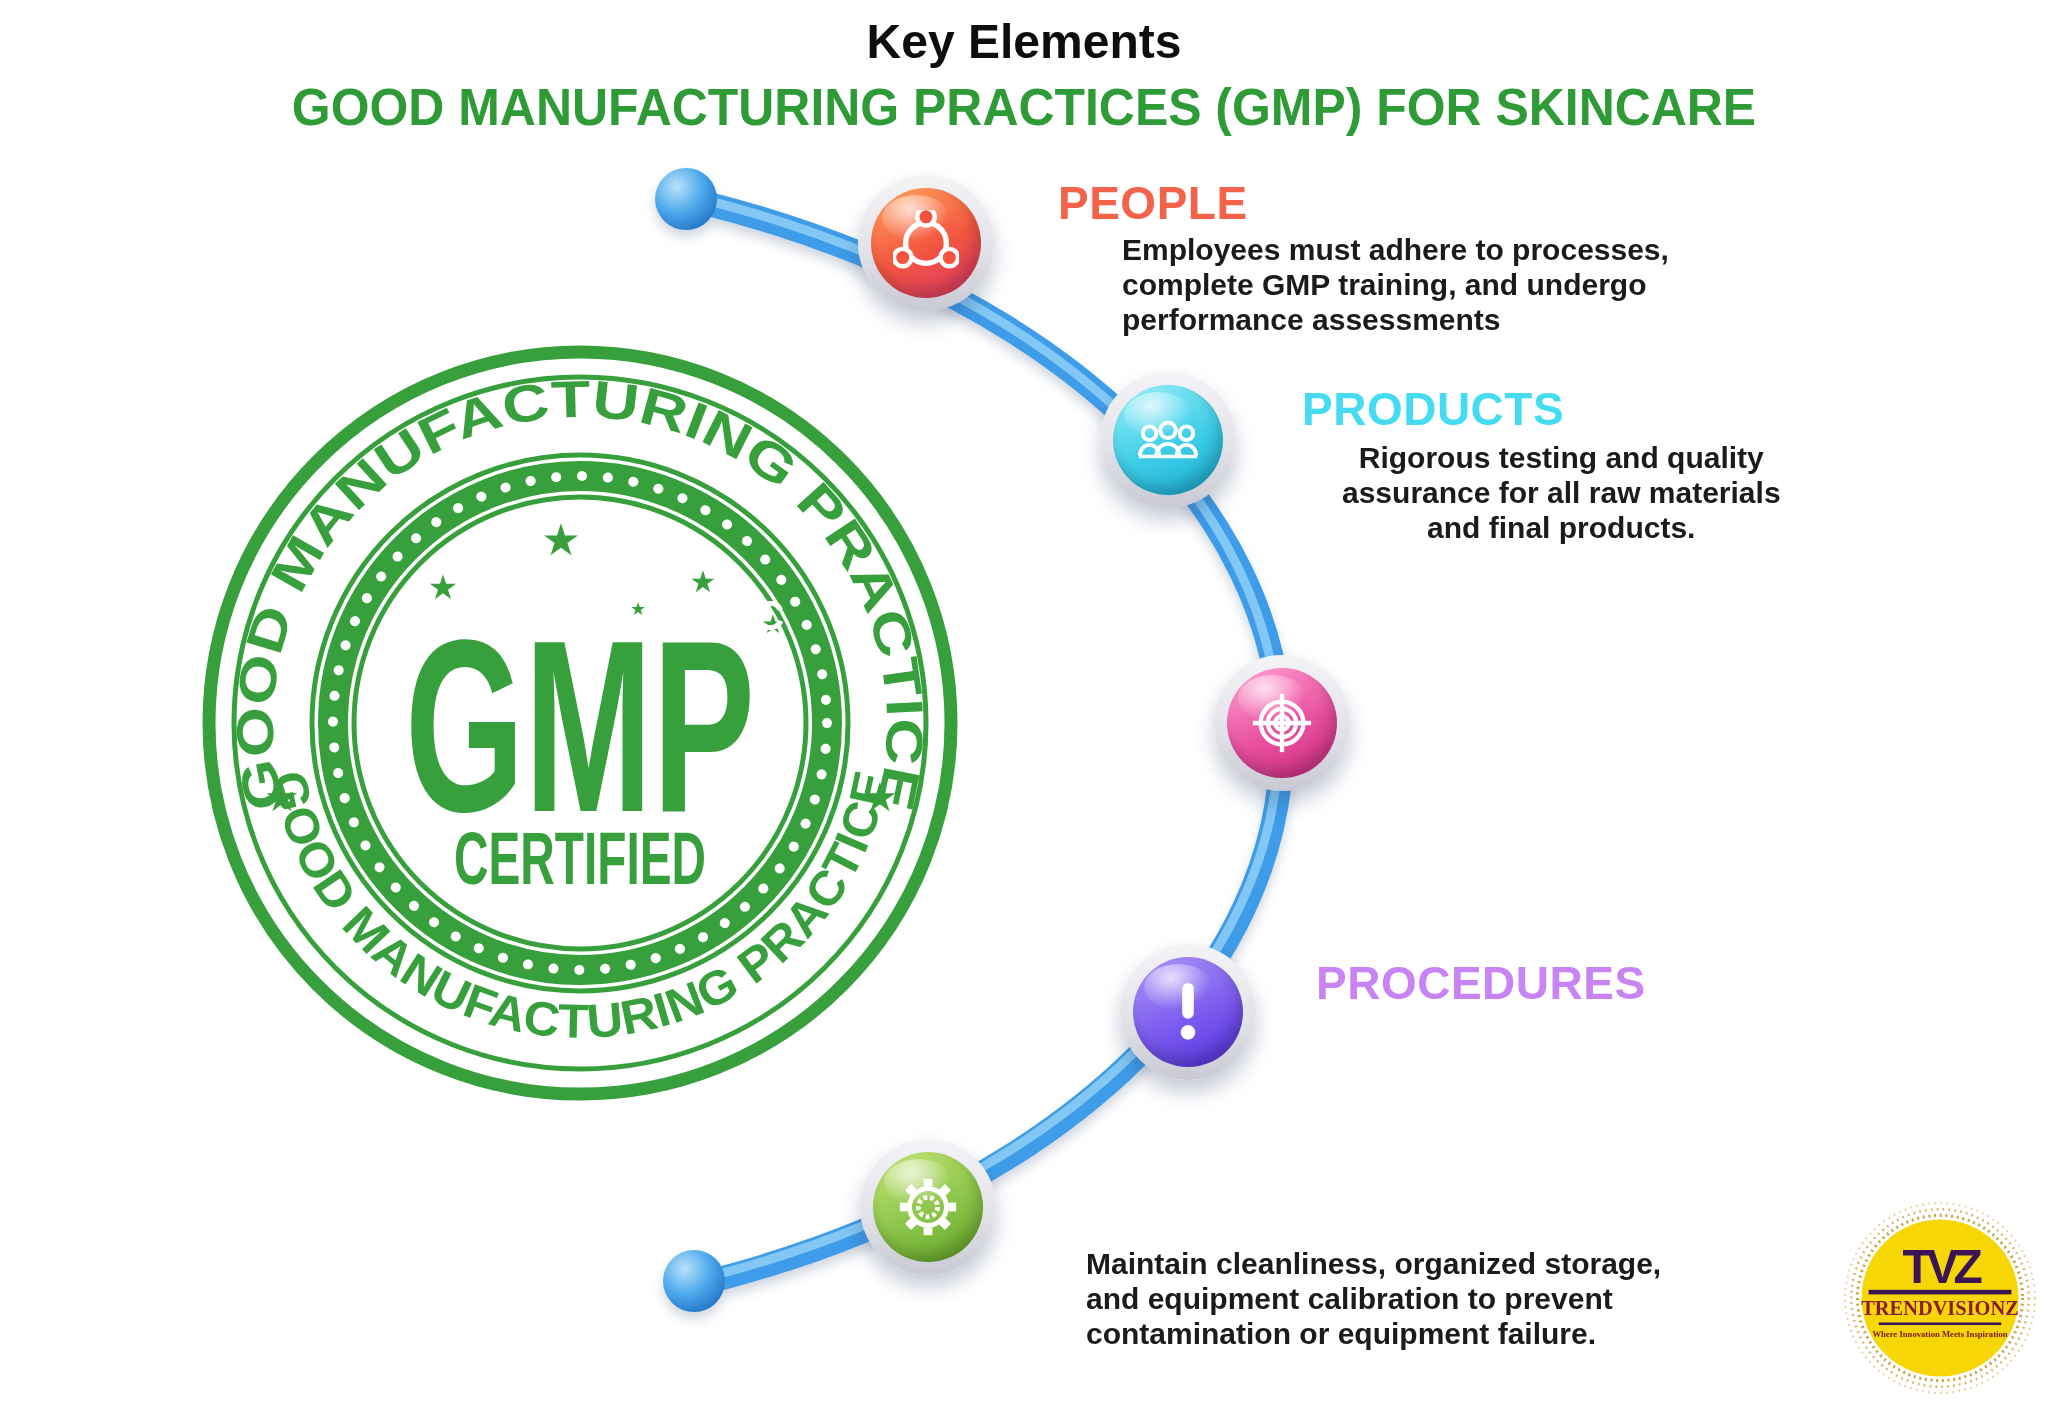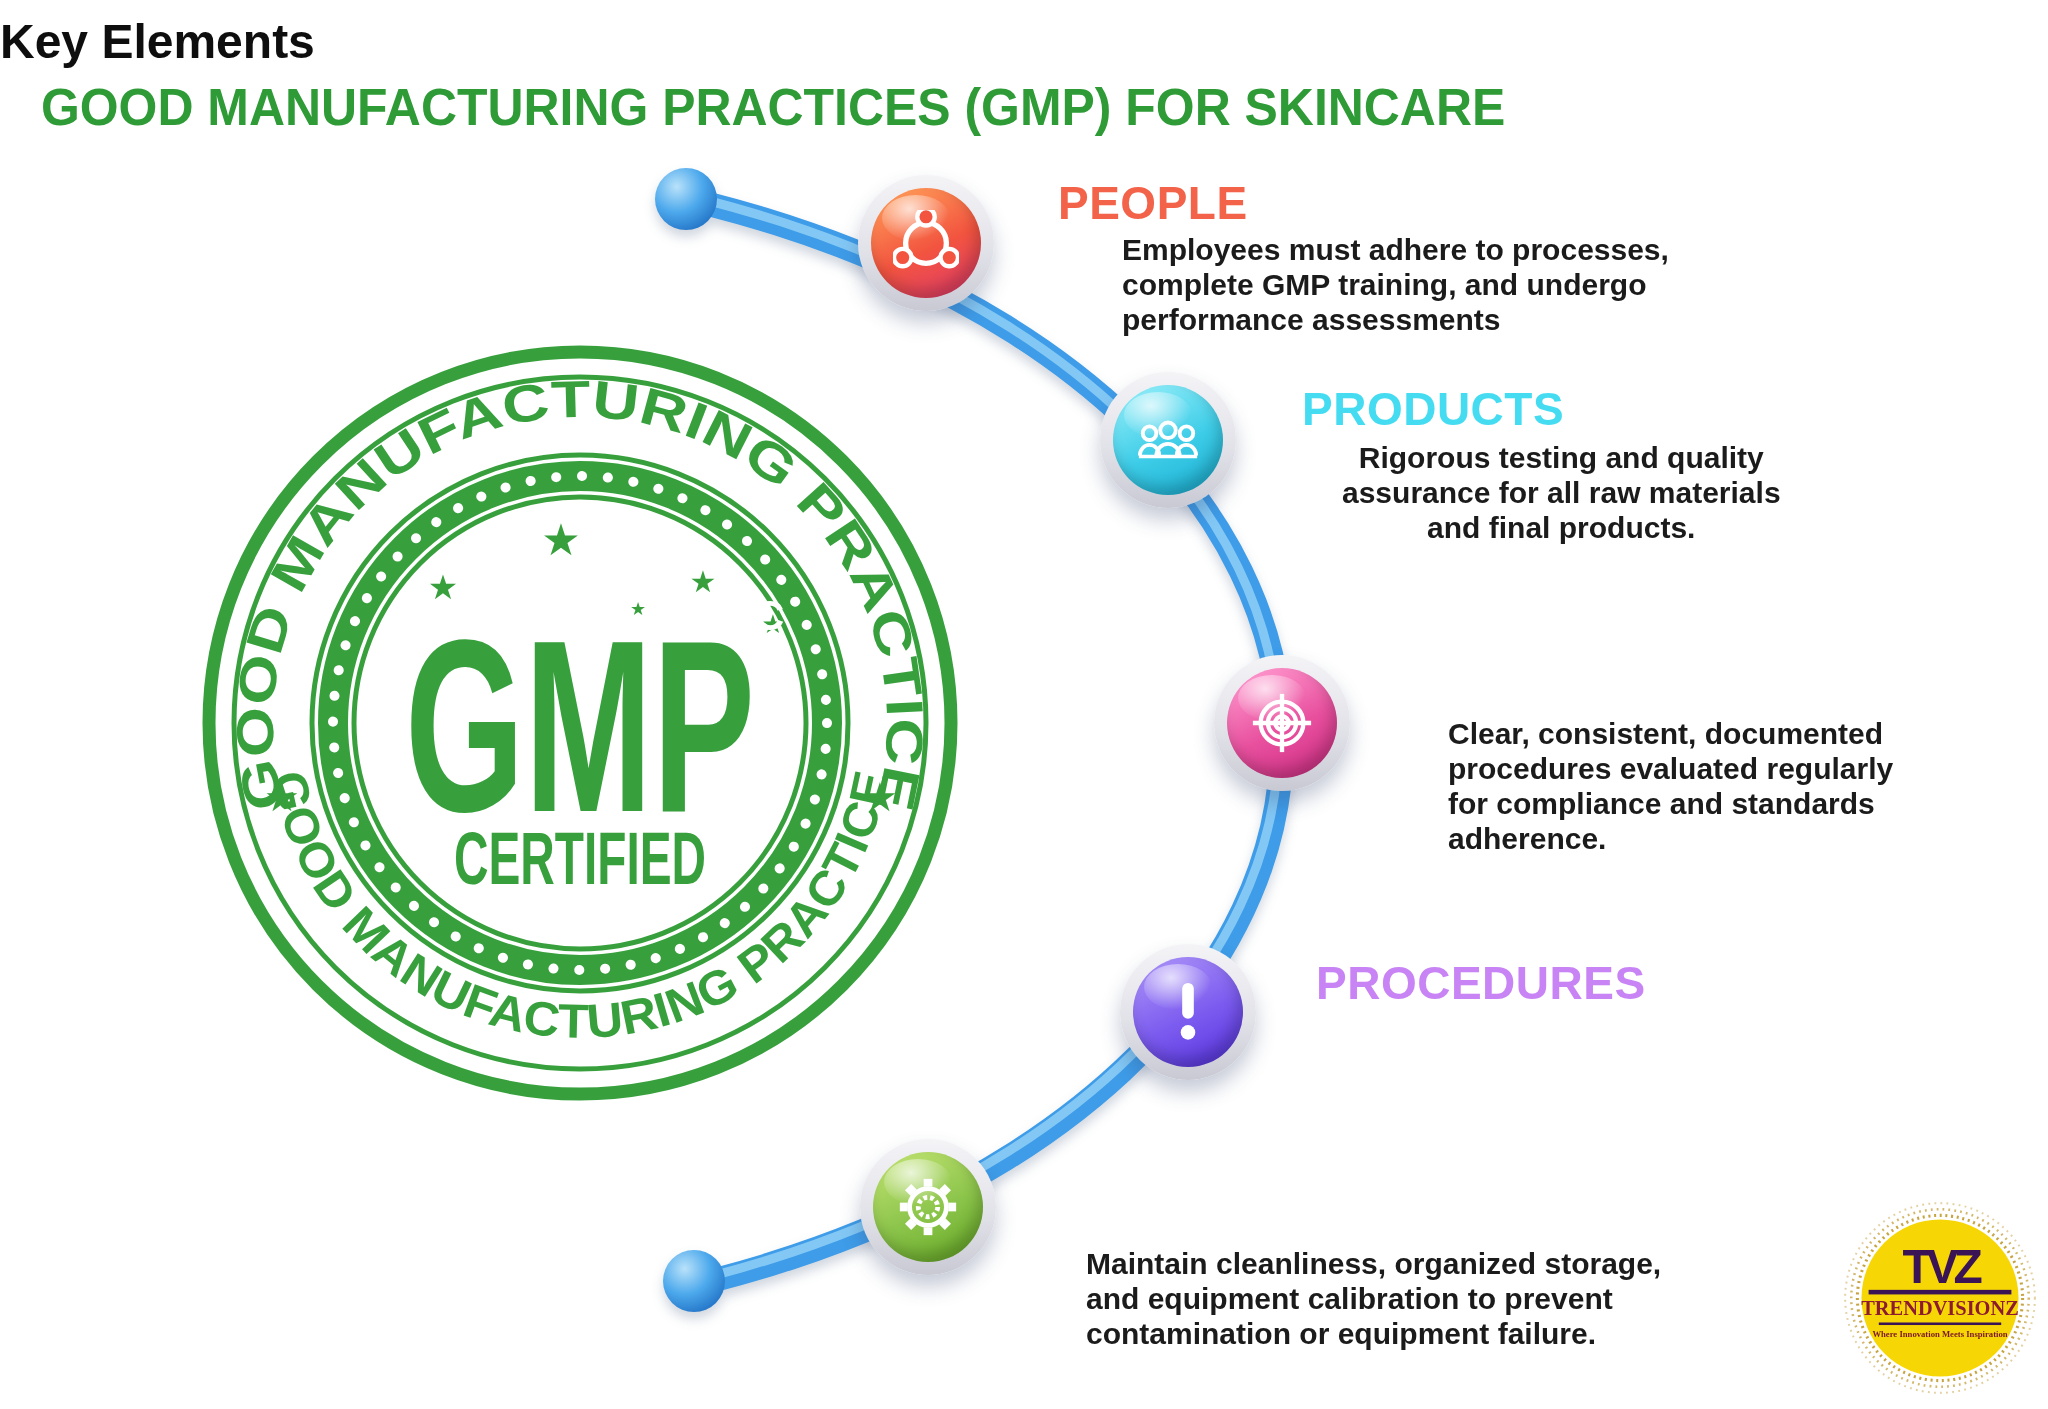--- a/index.html
+++ b/index.html
@@ -1,20 +1,20 @@
 <!DOCTYPE html>
 <html><head>
 <meta charset="utf-8">
 <style>
   html,body{margin:0;padding:0;background:#ffffff;}
   .canvas{position:relative;width:2048px;height:1409px;background:#ffffff;overflow:hidden;
           font-family:"Liberation Sans", sans-serif;}
 
   
-  .header{position:absolute;left:0;top:14px;width:2048px;text-align:left;z-index:6;}
+  .header{position:absolute;left:0;top:14px;width:2048px;text-align:center;z-index:6;}
   .title{font-size:48px;font-weight:800;color:#0e0e0e;letter-spacing:0;}
   .subtitle{margin-top:8px;font-size:52px;font-weight:800;color:#2E9B37;letter-spacing:0px;
             transform:scaleX(.96);transform-origin:center;}
 
   
   .stamp-svg{position:absolute;left:190px;top:333px;z-index:1;opacity:.96;}
   .stamp-svg text{font-family:"Liberation Sans", sans-serif;}
   .watermark{position:absolute;left:744px;top:592px;z-index:5;color:#ffffff;
              font-size:42px;font-weight:700;}
 
@@ -149,24 +149,20 @@
         <g stroke="#fff" stroke-width="4.5" fill="none">
           <line x1="0" y1="-30" x2="0" y2="30"></line>
           <line x1="-30" y1="0" x2="30" y2="0"></line>
           <circle r="7"></circle>
           <circle r="14.5"></circle>
           <circle r="22"></circle>
         </g>
       </svg>
     </div>
   </div>
-  <div class="sec-body" style="left:1448px;top:716px;">Clear, consistent, documented
-procedures evaluated regularly
-for compliance and standards
-adherence.</div>
 
   <div class="disc disc-procedures" style="left:1120px;top:944px;">
     <div class="disc-inner">
       <svg class="icon" width="66" height="66" viewBox="-34 -34 68 68">
         <rect x="-6" y="-30" width="12" height="37" rx="6" fill="#fff"></rect>
         <circle cx="0" cy="21" r="7.5" fill="#fff"></circle>
       </svg>
     </div>
   </div>
   <div class="sec-heading h-procedures" style="left:1316px;top:956px;">PROCEDURES</div>

